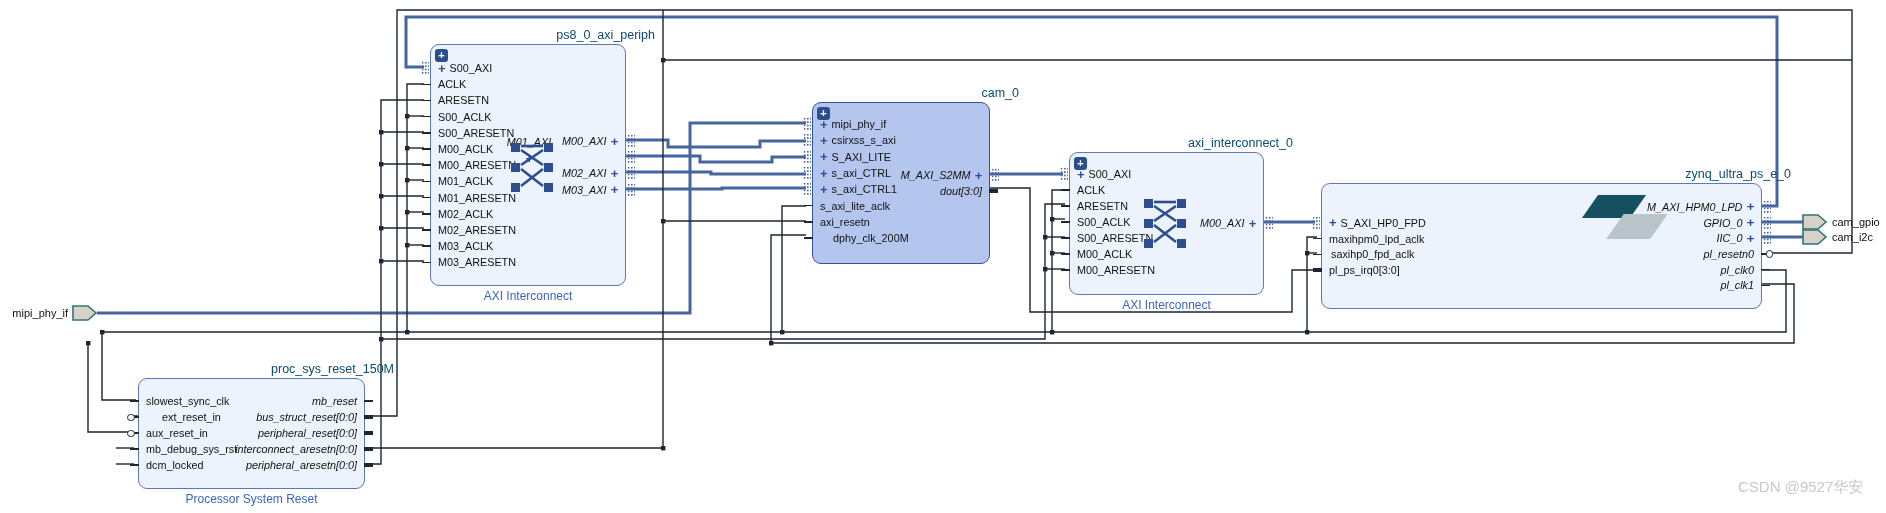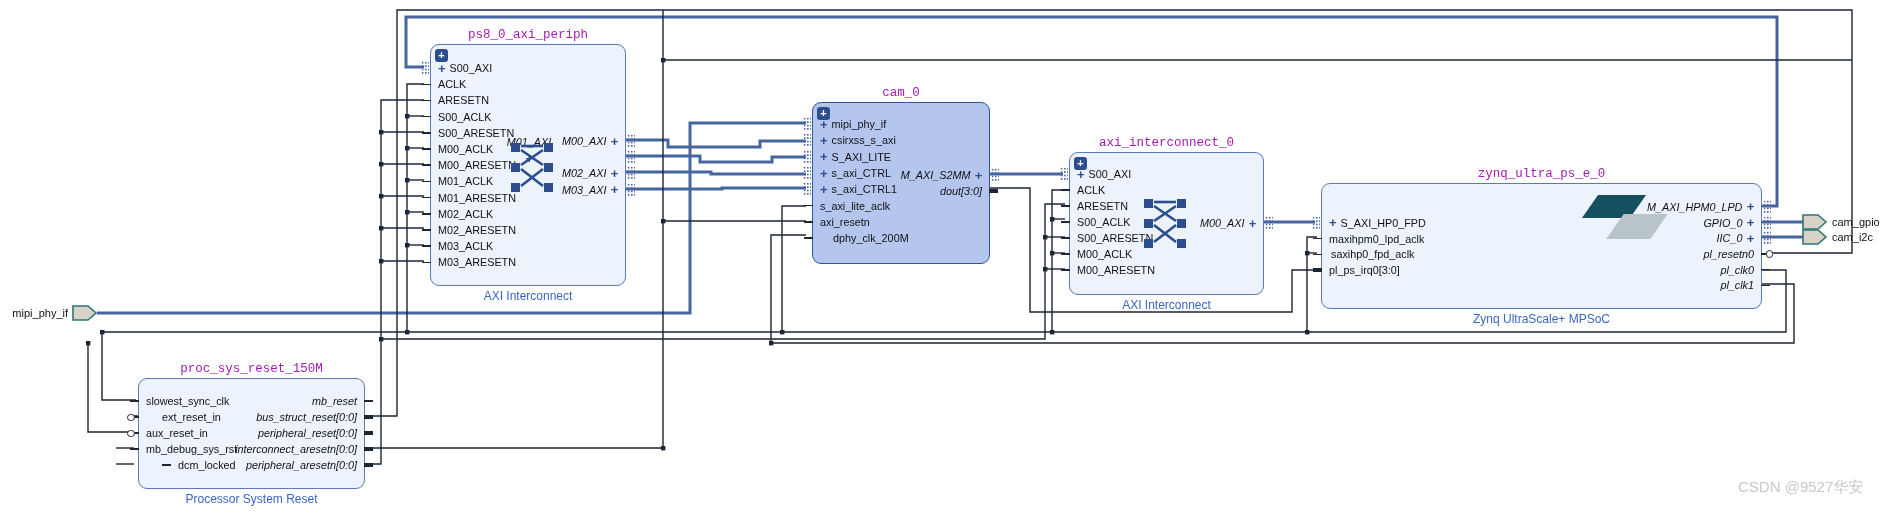--- a/index.html
+++ b/index.html
@@ -7,21 +7,21 @@
        font-family:"Liberation Sans",sans-serif;}
   
   #wires{position:absolute;left:0;top:0;z-index:1;}
   .wthick{fill:none;stroke:#46659f;stroke-width:3;}
   .wthin{fill:none;stroke:#1c2634;stroke-width:1.4;}
   .jdot{fill:#1c2634;}
   .portshape{fill:#d8d1c8;stroke:#2f7676;stroke-width:1.6;}
   
   .block{position:absolute;background:#edf3fc;border:1px solid #5b79b4;border-radius:9px;z-index:2;}
   .block.sel{background:#b5c6ee;border:1.6px solid #33539a;}
-  .btitle{position:absolute;left:-30px;right:-30px;top:-17px;text-align:center;font-size:12.5px;color:#a21caf;font-family:Liberation Mono, monospace;}
+  .btitle{position:absolute;left:-30px;right:-30px;top:-17px;text-align:right;font-size:12.5px;color:#0c4a6e;}
   .bfooter{position:absolute;left:-30px;right:-30px;bottom:-18px;text-align:center;font-size:12px;color:#3a66c0;}
   .badge{position:absolute;left:4px;top:4px;width:13px;height:13px;background:#2c4d8e;color:#ffffff;
          border-radius:3px;font-size:11px;font-weight:bold;line-height:13px;text-align:center;z-index:3;}
   .pcol{position:absolute;left:0;right:0;}
   .prow{position:relative;display:flex;align-items:center;gap:4px;padding-left:7px;
         font-size:10.8px;color:#101010;white-space:nowrap;}
   .pr .prow{justify-content:flex-end;padding-right:7px;padding-left:9px;font-style:italic;}
   .plus{color:#2c4d8e;font-weight:bold;font-size:13px;line-height:1;}
   
   .pin::before{content:"";position:absolute;left:-9px;top:50%;margin-top:-0.75px;width:9px;height:1.5px;background:#1c2634;}
@@ -355,39 +355,38 @@
       </div>
     <div class="prow pin" style="height:15.7px;">
         <span>pl_clk0</span>
       </div>
     <div class="prow pin" style="height:15.7px;">
         <span>pl_clk1</span>
       </div>
   </div>
   <div class="para dark"></div>
   <div class="para light"></div>
-  <div class="bfooter">Zynq UltraScale+ MPSoC</div>
 </div>
 
 <div class="block" style="left:138px;top:378px;width:225px;height:109px;">
   <div class="btitle">proc_sys_reset_150M</div>
   <div class="pcol pl" style="top:14px;width:120px;">
     <div class="prow pin" style="height:16px;">
         <span>slowest_sync_clk</span>
       </div>
     <div class="prow pin inv" style="height:16px;padding-left:23px;">
         <span>ext_reset_in</span>
       </div>
     <div class="prow pin inv" style="height:16px;">
         <span>aux_reset_in</span>
       </div>
     <div class="prow pin" style="height:16px;">
         <span>mb_debug_sys_rst</span>
       </div>
-    <div class="prow pin" style="height:16px;margin-left:32px;">
+    <div class="prow pin" style="height:16px;">
         <span>dcm_locked</span>
       </div>
   </div>
   <div class="pcol pr" style="top:14px;left:auto;right:0;width:160px;">
     <div class="prow pin" style="height:16px;">
         <span>mb_reset</span>
       </div>
     <div class="prow busR" style="height:16px;">
         <span>bus_struct_reset[0:0]</span>
       </div>

